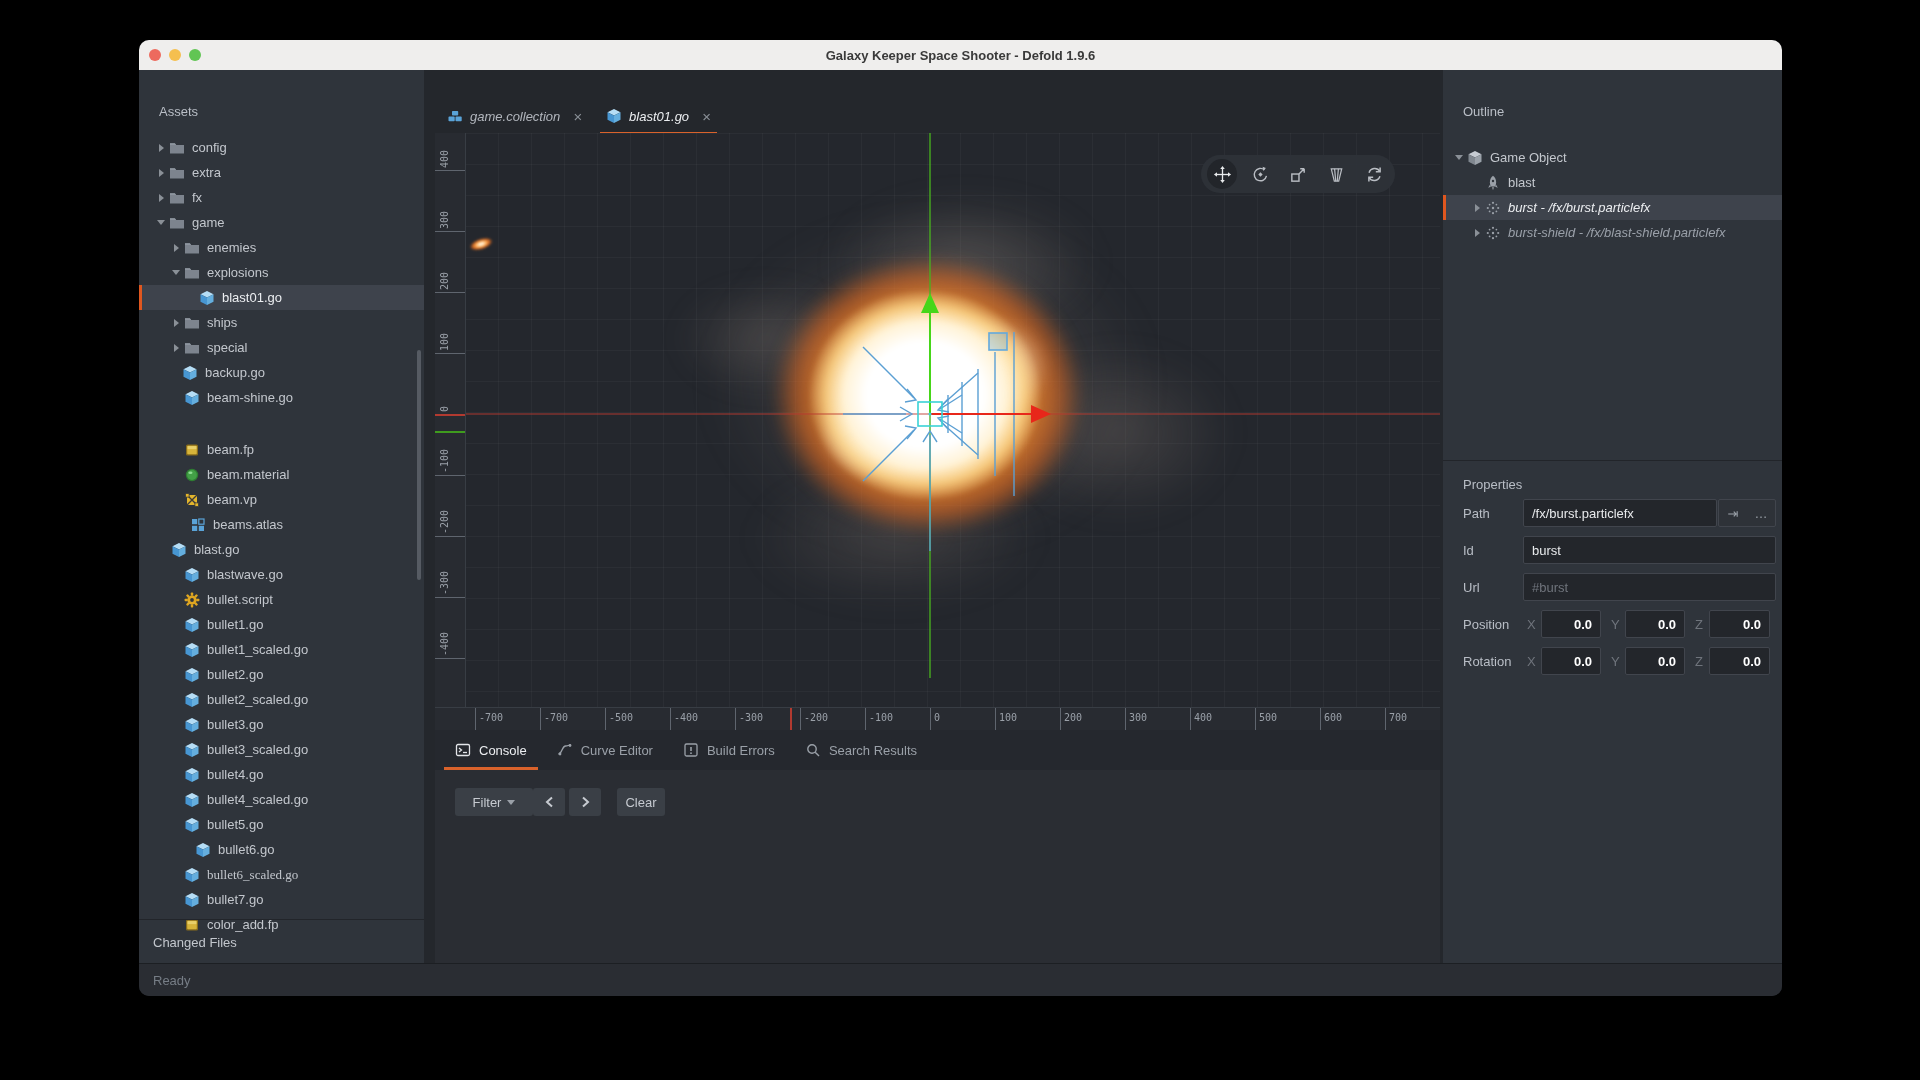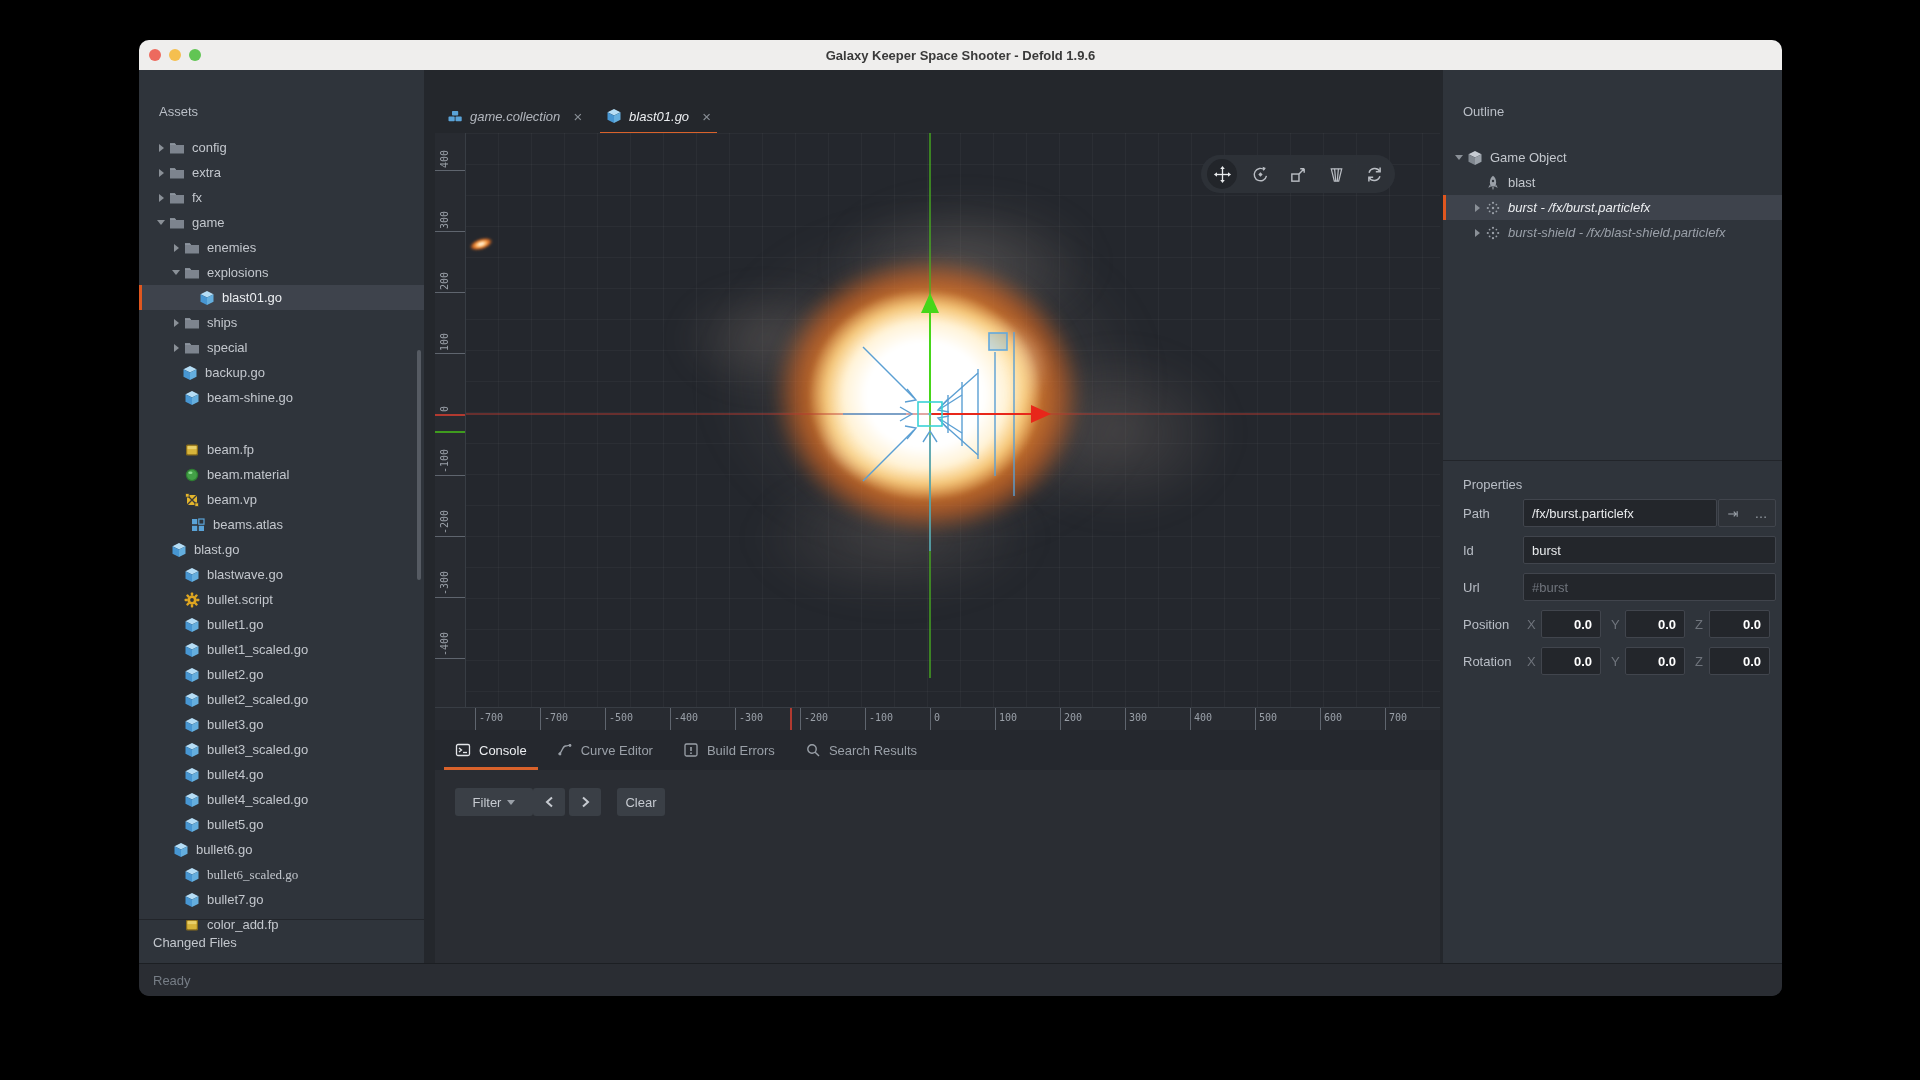--- a/index.html
+++ b/index.html
@@ -432,21 +432,21 @@
             <span class="exp"></span>
             <span class="icon">
               <svg viewBox="0 0 16 16">
                 <polygon points="8,1 14.5,4.2 8,7.4 1.5,4.2" fill="#b5ddf5"></polygon>
                 <polygon points="1.5,4.2 8,7.4 8,15 1.5,11.8" fill="#4796d2"></polygon>
                 <polygon points="14.5,4.2 8,7.4 8,15 14.5,11.8" fill="#64aede"></polygon>
               </svg>
             </span>
             <span class="lbl">bullet5.go</span>
           </div>
-          <div class="trow" style="padding-left: 18px;">
+          <div class="trow" style="padding-left: 40px;">
             <span class="exp"></span>
             <span class="icon">
               <svg viewBox="0 0 16 16">
                 <polygon points="8,1 14.5,4.2 8,7.4 1.5,4.2" fill="#b5ddf5"></polygon>
                 <polygon points="1.5,4.2 8,7.4 8,15 1.5,11.8" fill="#4796d2"></polygon>
                 <polygon points="14.5,4.2 8,7.4 8,15 14.5,11.8" fill="#64aede"></polygon>
               </svg>
             </span>
             <span class="lbl">bullet6.go</span>
           </div>

